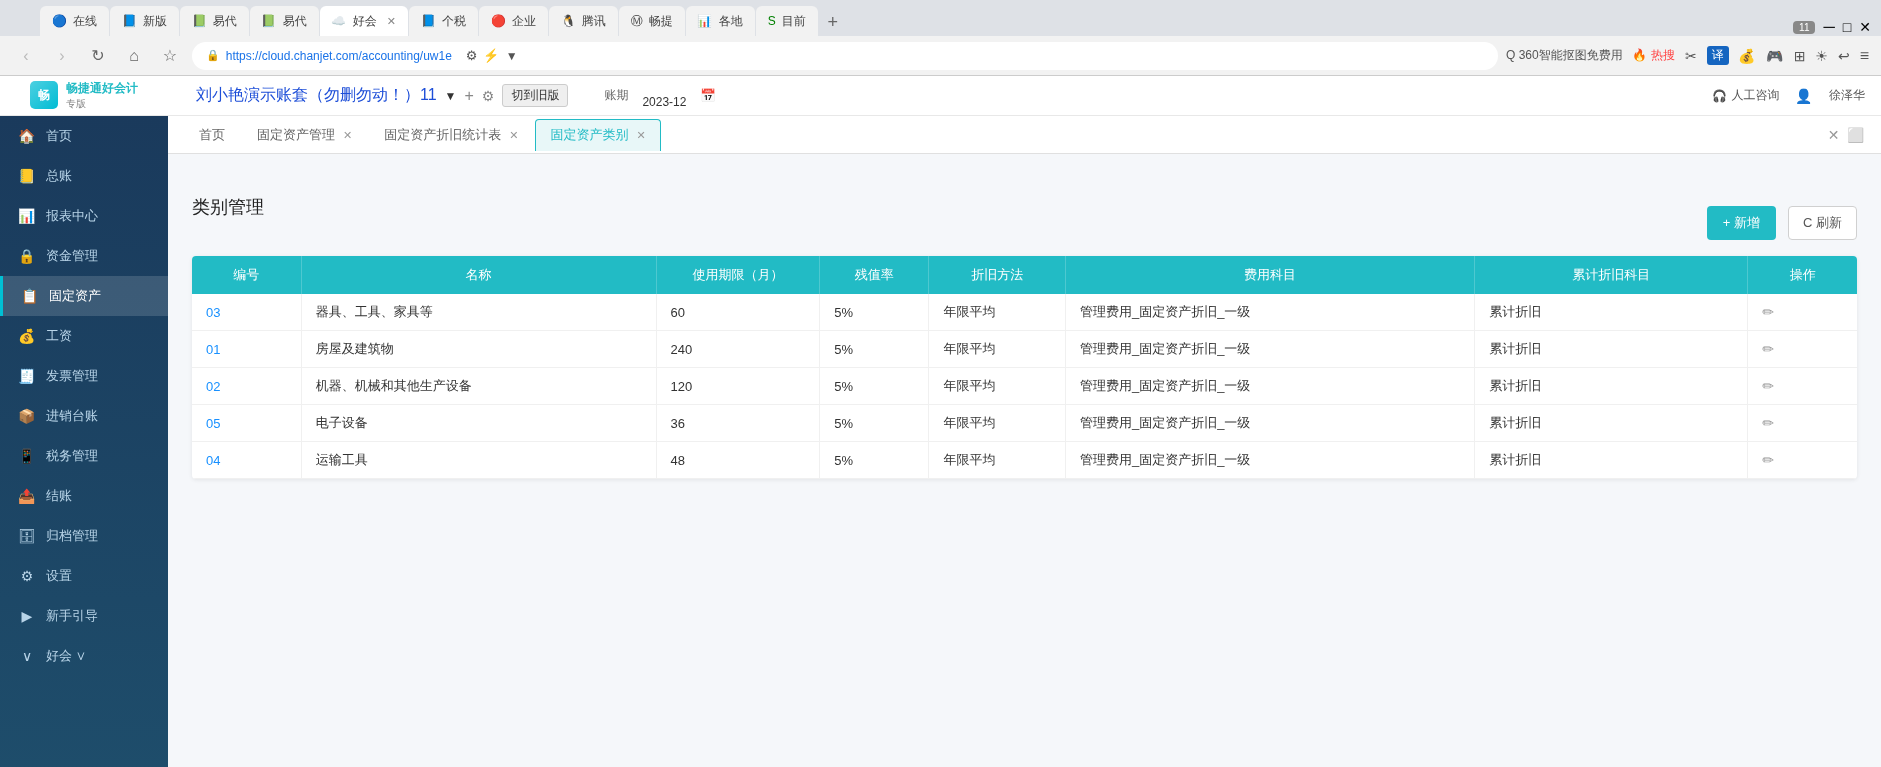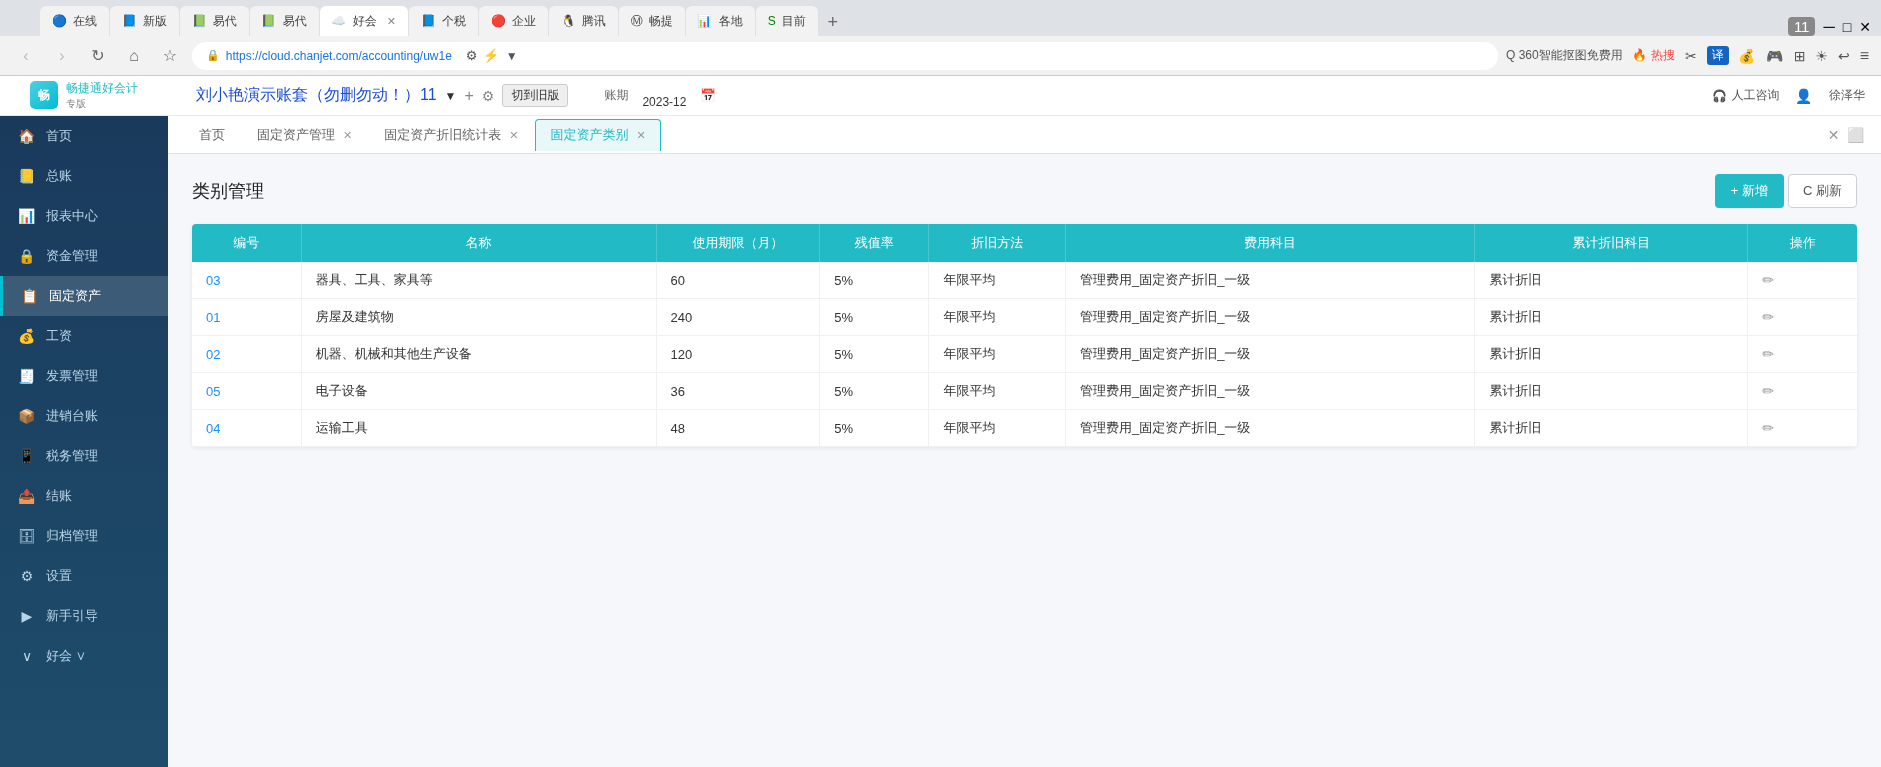--- a/index.html
+++ b/index.html
@@ -111,21 +111,21 @@
     <div class="browser-tab">
       <span style="font-size:12px;">📊</span>
       <span>各地</span>
     </div>
     <div class="browser-tab">
       <span style="font-size:12px;color:green;">S</span>
       <span>目前</span>
     </div>
     <div class="tab-add-btn">+</div>
     <div style="margin-left:auto;display:flex;align-items:center;gap:8px;padding-right:10px;">
-      <span style="background:#888;color:#fff;border-radius:4px;padding:1px 6px;font-size:15px;">11</span>
+      <span style="background:#888;color:#fff;border-radius:4px;padding:1px 6px;font-size:10px;">11</span>
       <span style="font-size:16px;cursor:pointer;">─</span>
       <span style="font-size:14px;cursor:pointer;">□</span>
       <span style="font-size:14px;cursor:pointer;">✕</span>
     </div>
   </div>
 
   <div class="address-bar">
     <div class="nav-btn disabled">‹</div>
     <div class="nav-btn disabled">›</div>
     <div class="nav-btn">↻</div>
@@ -152,21 +152,21 @@
     </div>
   </div>
 </div>
 
 <div style="display:flex;flex-direction:column;height:calc(767px - 70px);">
 
   <div class="app-header">
     <div class="sidebar-logo" style="width:168px;padding:0 14px;background:transparent;">
       <div class="logo-icon" style="background:linear-gradient(135deg,#4dd0e1,#00bcd4);width:28px;height:28px;border-radius:5px;display:flex;align-items:center;justify-content:center;color:#fff;font-weight:bold;font-size:12px;">畅</div>
       <div>
-        <div class="logo-text" style="color:#22bbc5;font-size:12px;font-weight:normal;">畅捷通好会计</div>
+        <div class="logo-text" style="color:#22bbc5;font-size:12px;font-weight:bold;">畅捷通好会计</div>
         <div class="logo-sub" style="font-size:10px;color:#888;">专版</div>
       </div>
     </div>
     <div class="account-info">
       <span style="font-size:16px;color:#1d4ed8;">刘小艳演示账套（勿删勿动！）11</span>
       <span style="cursor:pointer;">▼</span>
       <span style="font-size:16px;cursor:pointer;color:#888;">+</span>
       <span style="font-size:14px;cursor:pointer;color:#888;">⚙</span>
       <button class="switch-btn">切到旧版</button>
     </div>
@@ -268,21 +268,21 @@
         </div>
         <div style="margin-left:auto;display:flex;gap:8px;">
           <span style="font-size:14px;cursor:pointer;color:#999;">✕</span>
           <span style="font-size:14px;cursor:pointer;color:#999;">⬜</span>
         </div>
       </div>
 
       <div class="page-content">
         <div style="display:flex;align-items:center;justify-content:space-between;margin-bottom:16px;">
           <h2 class="page-title" style="margin-bottom:0;">类别管理</h2>
-          <div style="display:flex;gap:4px;">
+          <div style="display:flex;gap:12px;margin-top:32px;">
             <button class="btn-primary">+ 新增</button>
             <button class="btn-secondary">C 刷新</button>
           </div>
         </div>
 
         <table class="data-table">
           <thead>
             <tr>
               <th style="width:80px;">编号</th>
               <th style="width:260px;">名称</th>

